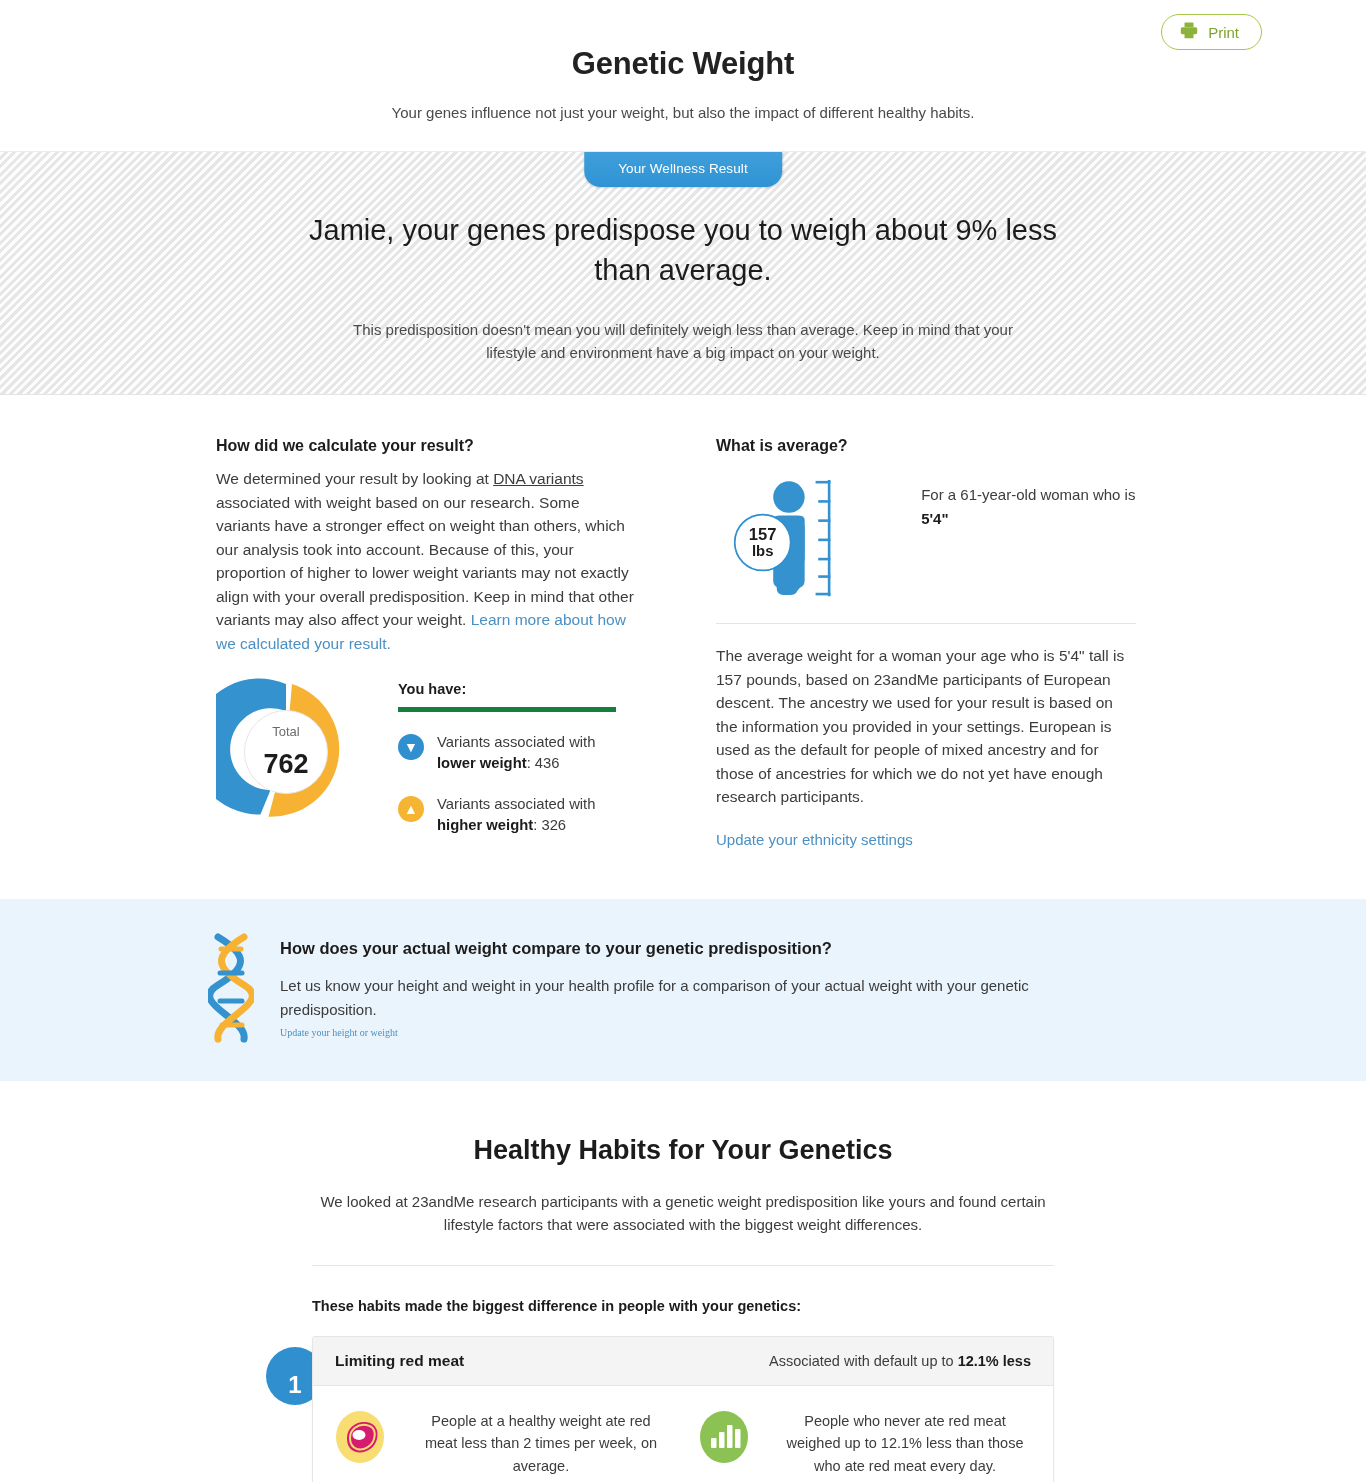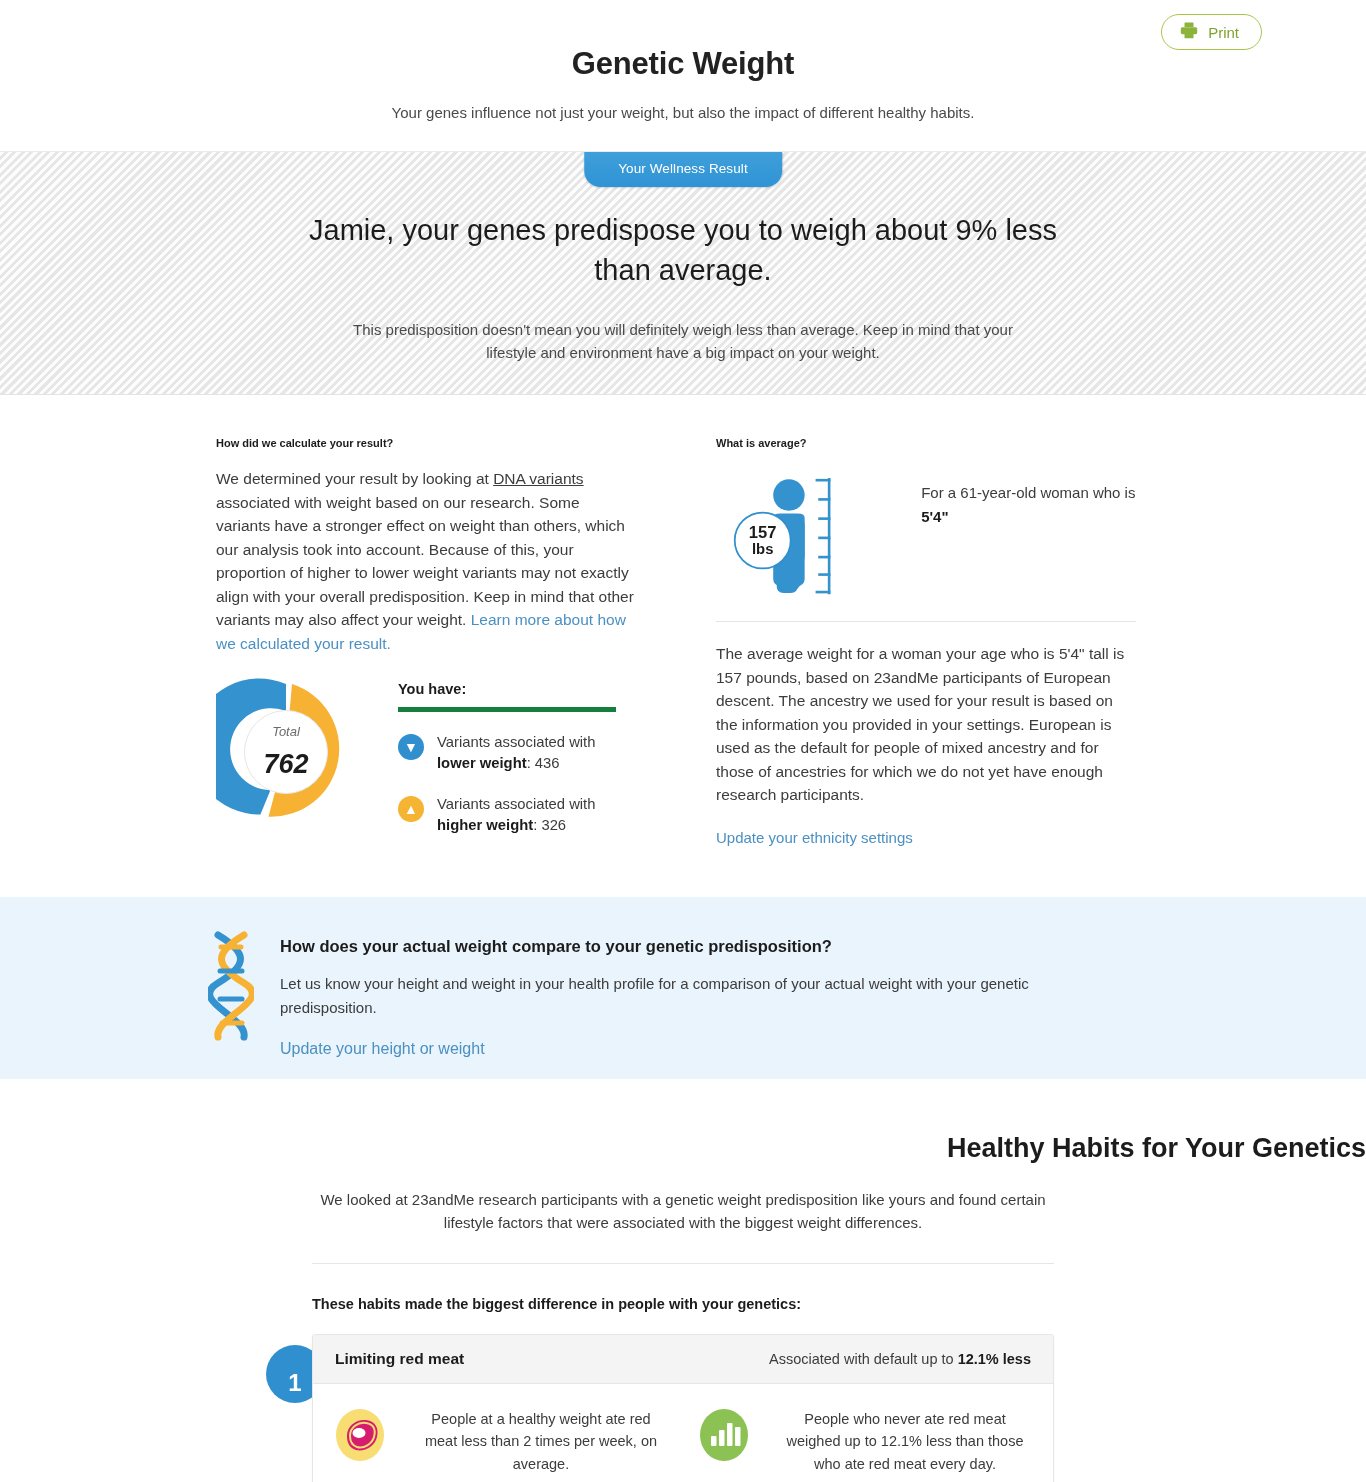--- a/index.html
+++ b/index.html
@@ -64,31 +64,31 @@
   }
 
   
   .cols {
     display: flex; gap: 80px;
     padding: 42px 0 0 216px;
     width: 1366px;
   }
   .col { width: 420px; }
   .sec-title {
-    font-size: 11px; font-weight: bold; color: #1c1c1c; margin-bottom: 18px;
+    font-size: 16px; font-weight: bold; color: #1c1c1c; margin-bottom: 12px;
   }
   .body-text {
     font-size: 15.5px; line-height: 1.52; color: #3c3c3c;
   }
   a.tlink { color: #4a90c2; text-decoration: none; }
   a.dotted { color: #3c3c3c; text-decoration: underline; }
 
   
   .donut-row { display: flex; align-items: flex-start; margin-top: 22px; gap: 42px; }
-  .donut-wrap { width: 140px; height: 150px; position: relative; flex: none; font-style: italic; }
+  .donut-wrap { width: 140px; height: 150px; position: relative; flex: none; }
   .donut-center {
     position: absolute; left: 50%; top: 50%; transform: translate(-50%,-50%);
     width: 84px; height: 84px; border-radius: 50%;
     background: #ffffff; border: 1px solid #e6e6e6;
     display: flex; flex-direction: column; align-items: center; justify-content: center;
   }
   .donut-center .t { font-size: 13px; color: #6b6b6b; line-height: 1; }
   .donut-center .n { font-size: 27px; font-weight: bold; color: #1c1c1c; line-height: 1.1; margin-top: 12px; }
 
   .have-block { width: 218px; padding-top: 4px; }
@@ -112,25 +112,25 @@
 
   
   .dna-band {
     margin-top: 50px; background: #eaf4fc;
     padding: 34px 0 40px; height: 182px;
   }
   .dna-inner { display: flex; padding-left: 208px; gap: 26px; }
   .dna-body { width: 800px; padding-top: 6px; }
   .dna-title { font-size: 16.5px; font-weight: bold; color: #1c1c1c; }
   .dna-text { font-size: 15px; line-height: 1.6; color: #3c3c3c; margin-top: 16px; width: 800px; }
-  .dna-link { display: inline-block; margin-top: 20px; color: #4a90c2; font-size: 16px; text-decoration: none; }
+  .dna-link { display: inline-block; color: #4a90c2; font-size: 10px; text-decoration: none; font-family: Liberation Serif, serif; }
 
   
   .habits { padding-top: 54px; text-align: center; }
-  .habits-title { font-size: 27px; font-weight: bold; color: #1c1c1c; text-align: right; }
+  .habits-title { font-size: 27px; font-weight: bold; color: #1c1c1c; }
   .habits-sub { width: 730px; margin: 24px auto 0; font-size: 15px; line-height: 1.56; color: #3c3c3c; }
   .habits-rule { width: 742px; margin: 28px auto 0; border: none; border-top: 1px solid #e6e6e6; }
   .habits-lead {
     width: 742px; margin: 32px auto 0; text-align: left;
     font-size: 14.5px; font-weight: bold; color: #1c1c1c;
   }
 
   .habit-card-wrap { position: relative; width: 742px; margin: 22px auto 0; }
   .rank-circle {
     position: absolute; left: -46px; top: 11px;

